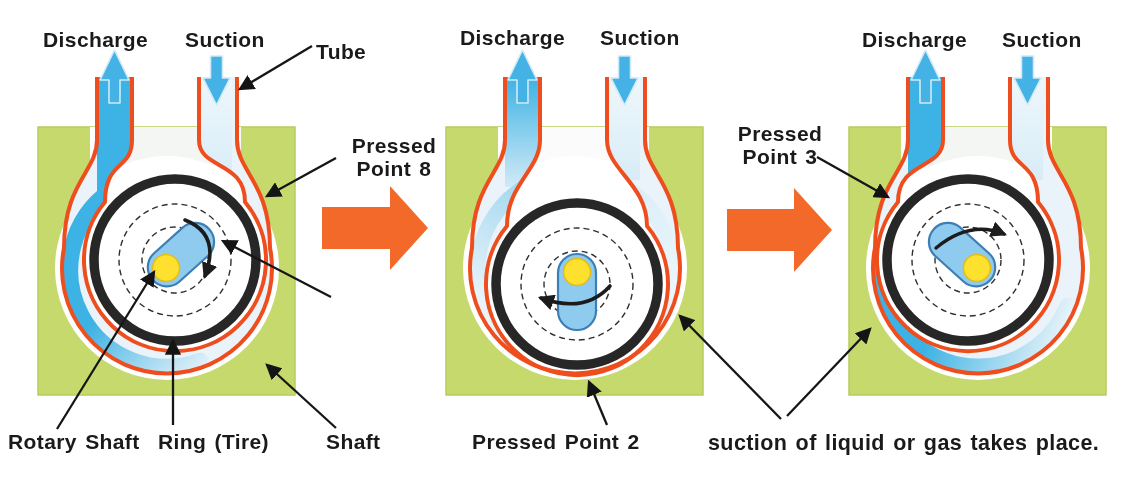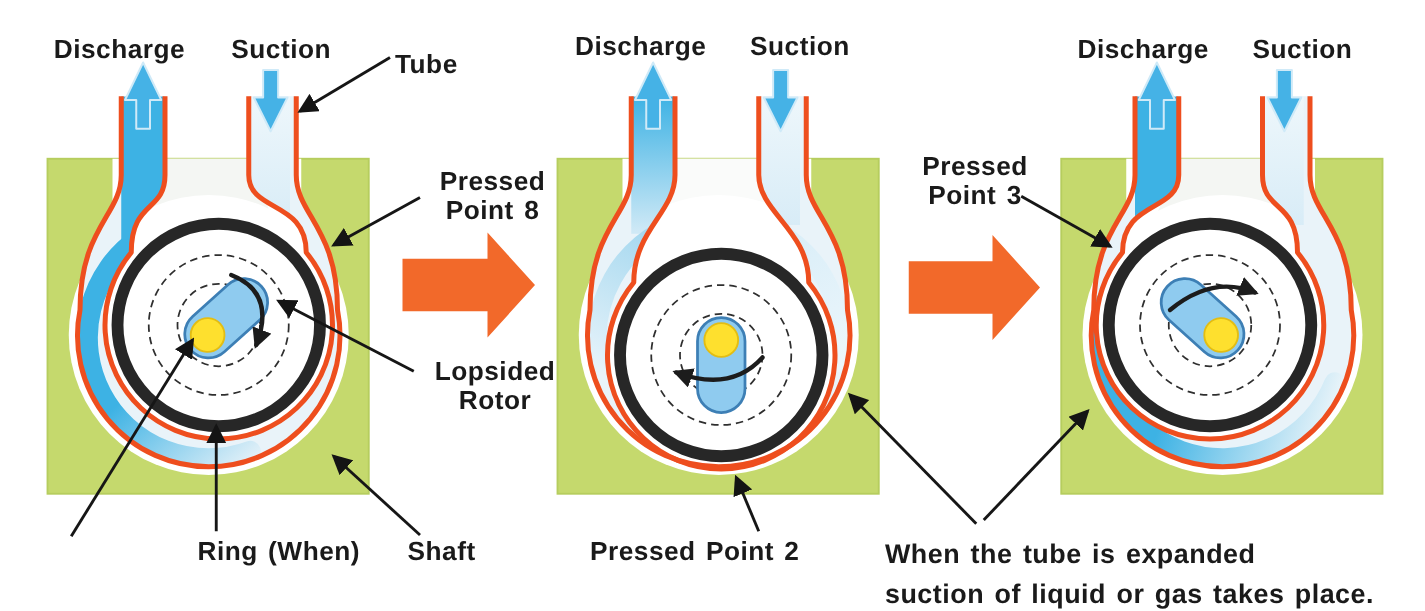--- a/index.html
+++ b/index.html
@@ -177,27 +177,26 @@
   <line class="ann" x1="607" y1="425" x2="589" y2="382" marker-end="url(#ah)"></line>
   <line class="ann" x1="817" y1="157" x2="888" y2="197" marker-end="url(#ah)"></line>
   <line class="ann" x1="781" y1="419" x2="680" y2="316" marker-end="url(#ah)"></line>
   <line class="ann" x1="787" y1="416" x2="870" y2="329" marker-end="url(#ah)"></line>
 </svg>
 
 <div class="lbl" style="left:43px;top:28px">Discharge</div>
 <div class="lbl" style="left:185px;top:28px">Suction</div>
 <div class="lbl" style="left:316px;top:40px">Tube</div>
 <div class="lbl wrap" style="left:337px;top:134px">Pressed Point 8</div>
-<div class="lbl wrap" style="left:335px;top:286px;width:122px">Lopsided Rotor</div>
-<div class="lbl" style="left:158px;top:430px">Ring (When)</div>
+<div class="lbl" style="left:8px;top:430px">Rotary Shaft</div>
+<div class="lbl" style="left:158px;top:430px">Ring (Tire)</div>
 <div class="lbl" style="left:326px;top:430px">Shaft</div>
 <div class="lbl" style="left:460px;top:26px">Discharge</div>
 <div class="lbl" style="left:600px;top:26px">Suction</div>
 <div class="lbl" style="left:472px;top:430px">Pressed Point 2</div>
 <div class="lbl wrap" style="left:723px;top:122px">Pressed Point 3</div>
 <div class="lbl" style="left:862px;top:28px">Discharge</div>
 <div class="lbl" style="left:1002px;top:28px">Suction</div>
 <div class="caption">
-  <div>When the tube is expanded</div>
   <div>suction of liquid or gas takes place.</div>
 </div>
 
 </div>
 
 </body></html>

